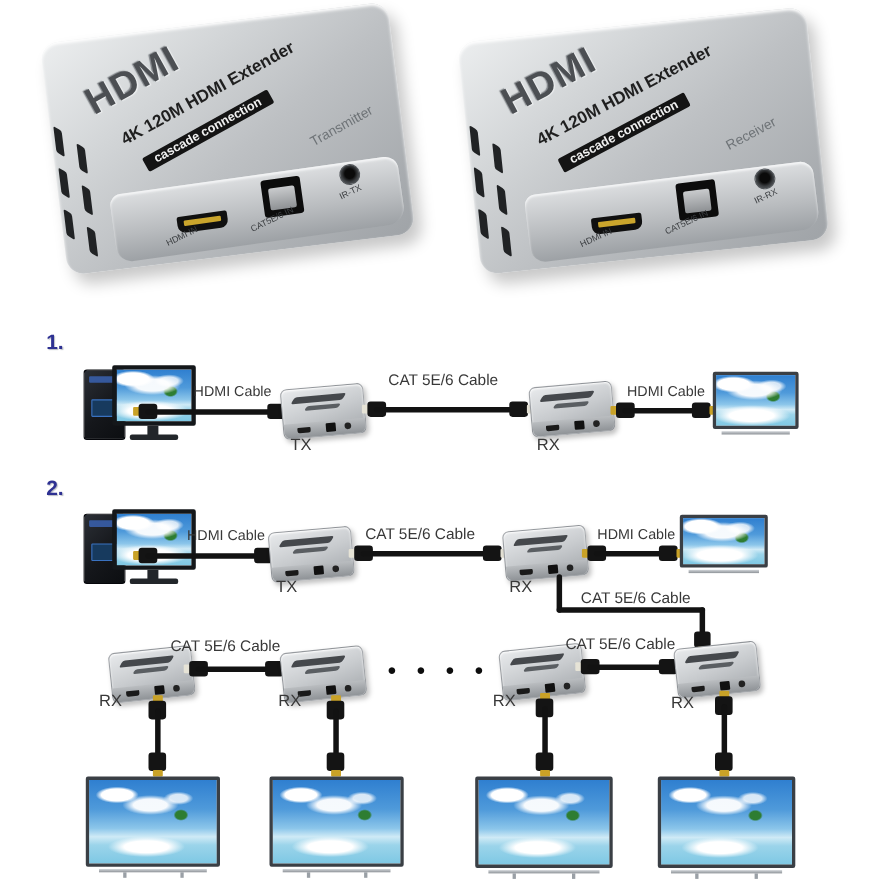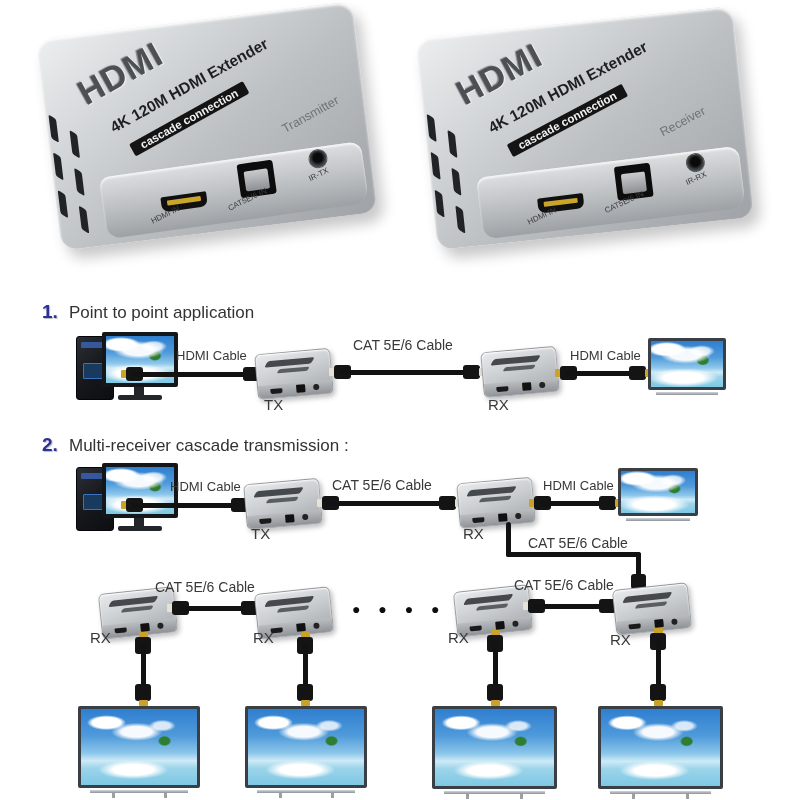--- a/index.html
+++ b/index.html
@@ -161,21 +161,20 @@
         <div class="port-lbl" style="left:46px; top:46px;">HDMI IN</div>
         <div class="port-rj45"></div>
         <div class="port-lbl" style="left:124px; top:44px;">CAT5E/6 IN</div>
         <div class="port-jack"></div>
         <div class="port-lbl" style="left:208px; top:26px;">IR-RX</div>
       </div>
     </div>
   </div>
 
   <div class="sec-num" style="left:42px; top:301px;">1.</div>
-  <div class="sec-title" style="left:69px; top:303px;">Point to point application</div>
 
   <div class="pc" style="left:60px; top:332px;">
     <div class="tower">
       <div class="tower-strip"></div>
       <div class="tower-panel"></div>
     </div>
     <div class="monitor sky"></div>
     <div class="mon-neck"></div>
     <div class="mon-base"></div>
   </div>
@@ -226,21 +225,20 @@
       <div class="conn l"></div>
     <div class="wire"></div>
     <div class="conn r"></div>
       <div class="tip r"></div>
   </div>
 
   <div class="tv sky" style="left:648px; top:338px; width:78px; height:52px;"></div>
   <div class="tv-base" style="left:656px; top:392px; width:62px;"></div>
 
   <div class="sec-num" style="left:42px; top:434px;">2.</div>
-  <div class="sec-title" style="left:69px; top:436px;">Multi-receiver cascade transmission :</div>
 
   <div class="pc" style="left:60px; top:463px;">
     <div class="tower">
       <div class="tower-strip"></div>
       <div class="tower-panel"></div>
     </div>
     <div class="monitor sky"></div>
     <div class="mon-neck"></div>
     <div class="mon-base"></div>
   </div>

